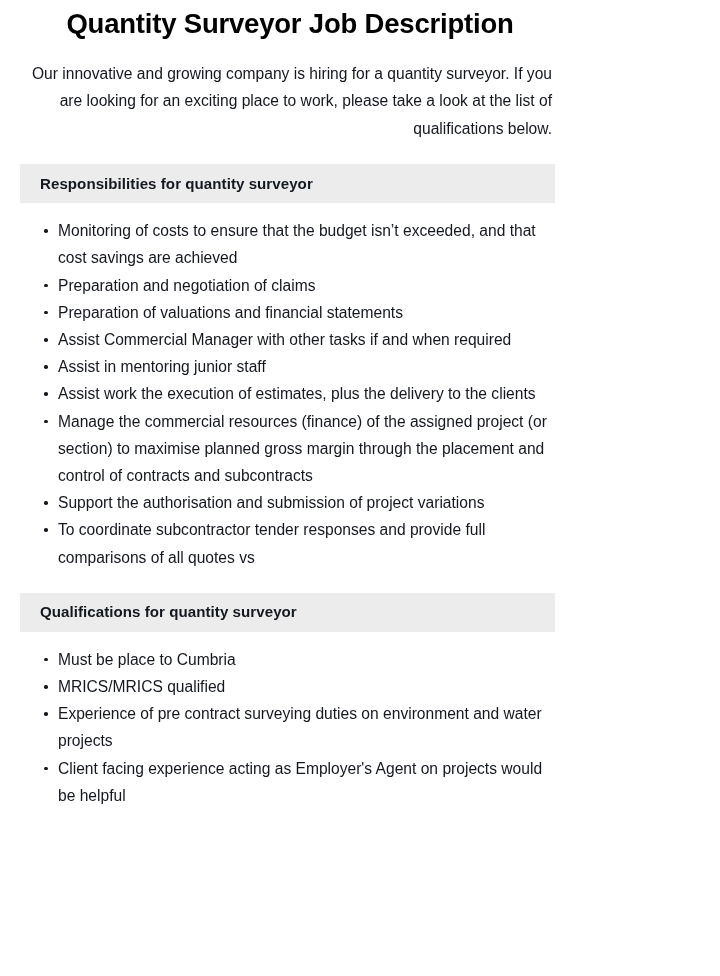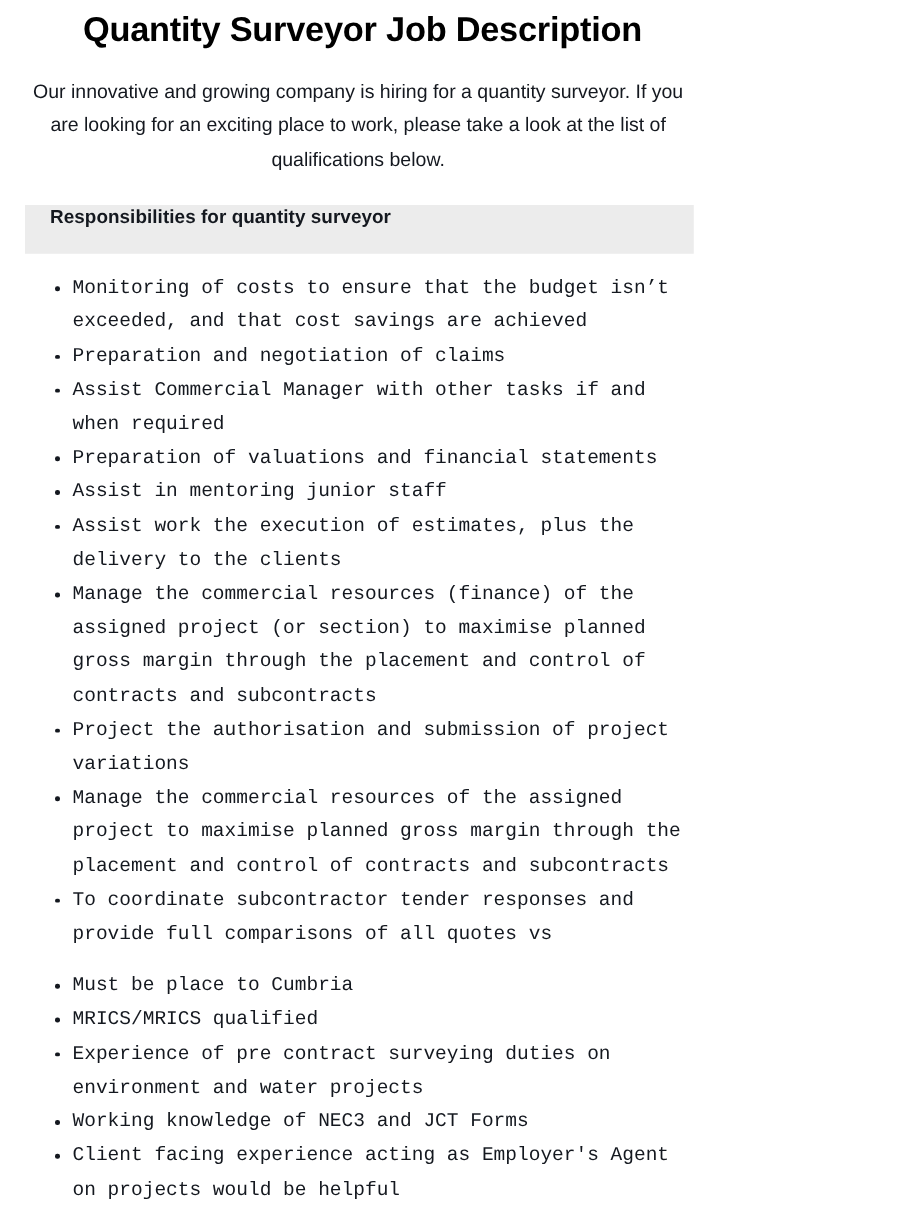--- a/index.html
+++ b/index.html
@@ -31,46 +31,46 @@
     text-align: center;
     letter-spacing: -0.2px;
     color: #000000;
   }
   .intro {
     margin: 0;
     padding: 17px 28px 0 21px;
     font-size: 15.6px;
     line-height: 27.4px;
     color: #14181f;
-    text-align: center;
+    text-align: right;
   }
   .section {
     margin: 0;
     padding: 0;
   }
   .section-header {
     margin: 22px 25px 0 20px;
     background: #ececec;
     height: 39px;
     display: flex;
+    align-items: center;
     padding: 0 0 0 20px;
     box-sizing: border-box;
   }
   .section-header-label {
     font-size: 15.1px;
     font-weight: bold;
     line-height: 20px;
     color: #14181f;
     letter-spacing: 0.05px;
   }
   .bullet-list {
     list-style: none;
     margin: 0;
     padding: 14px 30px 0 0;
-    font-family: Liberation Mono, monospace;
   }
   .bullet-item {
     position: relative;
     margin: 0;
     padding: 0 0 0 58px;
     font-size: 15.6px;
     line-height: 27.2px;
     color: #14181f;
   }
   .bullet-item::before {
@@ -94,34 +94,35 @@
   <p class="intro">Our innovative and growing company is hiring for a quantity surveyor. If you are looking for an exciting place to work, please take a look at the list of qualifications below.</p>
 
   <div id="sections-container">
       <section class="section">
         <div class="section-header">
           <span class="section-header-label">Responsibilities for quantity surveyor</span>
         </div>
         <ul class="bullet-list">
           <li class="bullet-item">Monitoring of costs to ensure that the budget isn’t exceeded, and that cost savings are achieved</li>
           <li class="bullet-item">Preparation and negotiation of claims</li>
+          <li class="bullet-item">Preparation of valuations and financial statements</li>
           <li class="bullet-item">Assist Commercial Manager with other tasks if and when required</li>
-          <li class="bullet-item">Preparation of valuations and financial statements</li>
           <li class="bullet-item">Assist in mentoring junior staff</li>
           <li class="bullet-item">Assist work the execution of estimates, plus the delivery to the clients</li>
           <li class="bullet-item">Manage the commercial resources (finance) of the assigned project (or section) to maximise planned gross margin through the placement and control of contracts and subcontracts</li>
-          <li class="bullet-item">Project the authorisation and submission of project variations</li>
-          <li class="bullet-item">Manage the commercial resources of the assigned project to maximise planned gross margin through the placement and control of contracts and subcontracts</li>
+          <li class="bullet-item">Support the authorisation and submission of project variations</li>
           <li class="bullet-item">To coordinate subcontractor tender responses and provide full comparisons of all quotes vs</li>
         </ul>
       </section>
       <section class="section">
+        <div class="section-header">
+          <span class="section-header-label">Qualifications for quantity surveyor</span>
+        </div>
         <ul class="bullet-list">
           <li class="bullet-item">Must be place to Cumbria</li>
           <li class="bullet-item">MRICS/MRICS qualified</li>
           <li class="bullet-item">Experience of pre contract surveying duties on environment and water projects</li>
-          <li class="bullet-item">Working knowledge of NEC3 and JCT Forms</li>
           <li class="bullet-item">Client facing experience acting as Employer's Agent on projects would be helpful</li>
         </ul>
       </section>
     </div>
 
 </div>
 
 </body></html>

